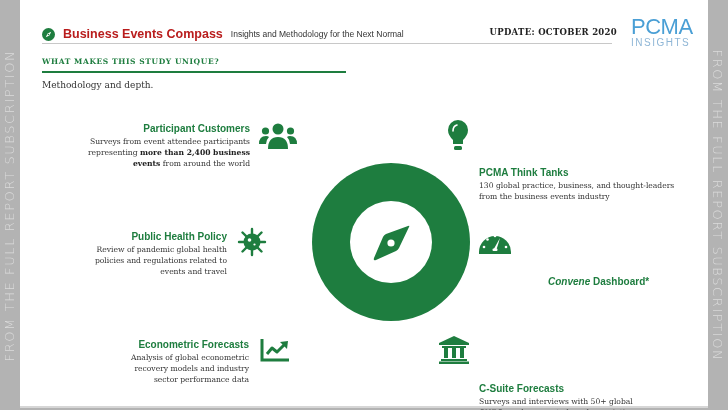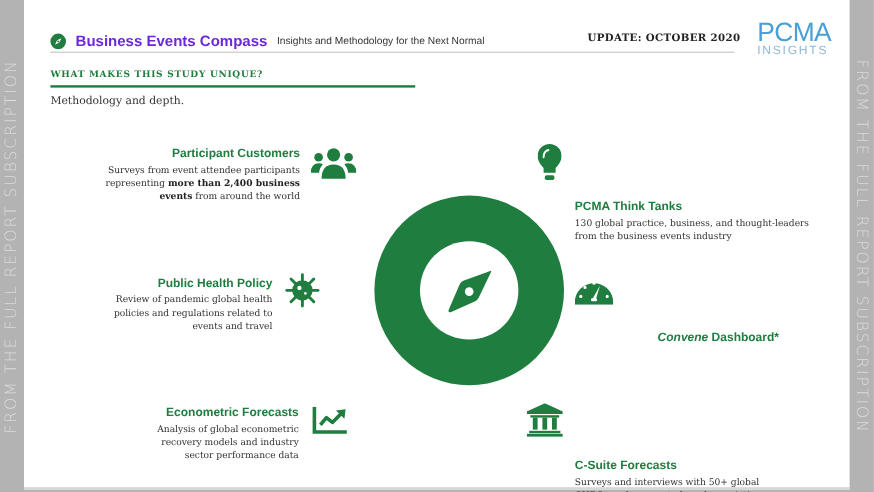--- a/index.html
+++ b/index.html
@@ -22,21 +22,21 @@
     .page {
       position: absolute; left: 20px; top: 0; width: 688px; height: 408px;
       background: #ffffff; border-bottom: 2px solid #d6d6d6;
     }
 
     .header { position: absolute; left: 22px; top: 24px; width: 610px; height: 20px; display: flex; align-items: center; }
     .brand-icon {
       width: 13px; height: 13px; border-radius: 50%; background: #1e7d3f;
       display: inline-flex; align-items: center; justify-content: center; margin-right: 8px;
     }
-    .brand-title { color: #6d28d9; font-weight: bold; font-size: 12.5px; margin-right: 8px; }
+    .brand-title { color: #b91c1c; font-weight: bold; font-size: 12.5px; margin-right: 8px; }
     .brand-sub { color: #333; font-size: 8.5px; }
     .update { position: absolute; right: 0; top: 3px; font-family: "DejaVu Serif", serif; font-weight: bold; font-size: 8.5px; color: #222; letter-spacing: 0.3px; }
     .header-rule { position: absolute; left: 22px; top: 43px; width: 570px; height: 1px; background: #c8c8c8; }
 
     .logo { position: absolute; left: 611px; top: 17px; width: 60px; }
     .logo-main { color: #4a9fd5; font-weight: normal; font-size: 22px; line-height: 20px; letter-spacing: -0.5px; }
     .logo-sub { color: #8fb6d6; font-size: 10px; letter-spacing: 1.5px; line-height: 11px; }
 
     .section-title {
       position: absolute; left: 22px; top: 57px; color: #1e7d3f;

